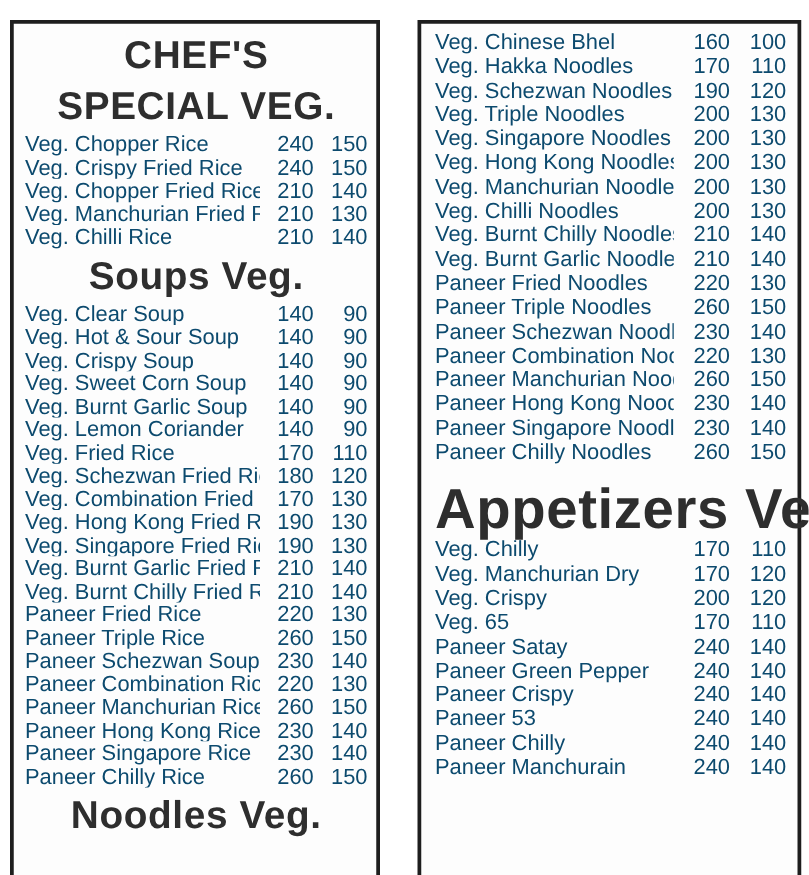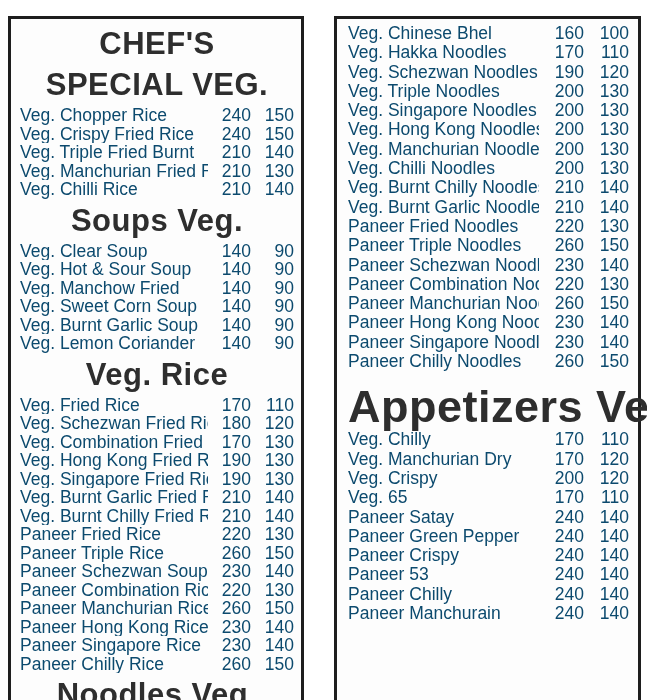--- a/index.html
+++ b/index.html
@@ -77,21 +77,21 @@
         <span class="item-name">Veg. Chopper Rice</span>
         <span class="price">240</span>
         <span class="price">150</span>
       </div>
       <div class="row">
         <span class="item-name">Veg. Crispy Fried Rice</span>
         <span class="price">240</span>
         <span class="price">150</span>
       </div>
       <div class="row">
-        <span class="item-name">Veg. Triple Fried Burnt</span>
+        <span class="item-name">Veg. Chopper Fried Rice</span>
         <span class="price">210</span>
         <span class="price">140</span>
       </div>
       <div class="row">
         <span class="item-name">Veg. Manchurian Fried Rice</span>
         <span class="price">210</span>
         <span class="price">130</span>
       </div>
       <div class="row">
         <span class="item-name">Veg. Chilli Rice</span>
@@ -103,40 +103,39 @@
         <span class="item-name">Veg. Clear Soup</span>
         <span class="price">140</span>
         <span class="price">90</span>
       </div>
       <div class="row">
         <span class="item-name">Veg. Hot &amp; Sour Soup</span>
         <span class="price">140</span>
         <span class="price">90</span>
       </div>
       <div class="row">
-        <span class="item-name">Veg. Manchow Fried</span>
+        <span class="item-name">Veg. Crispy Soup</span>
         <span class="price">140</span>
         <span class="price">90</span>
       </div>
       <div class="row">
         <span class="item-name">Veg. Sweet Corn Soup</span>
         <span class="price">140</span>
         <span class="price">90</span>
       </div>
       <div class="row">
         <span class="item-name">Veg. Burnt Garlic Soup</span>
         <span class="price">140</span>
         <span class="price">90</span>
       </div>
       <div class="row">
         <span class="item-name">Veg. Lemon Coriander</span>
         <span class="price">140</span>
         <span class="price">90</span>
       </div>
-      <div class="section-title">Veg. Rice</div>
       <div class="row">
         <span class="item-name">Veg. Fried Rice</span>
         <span class="price">170</span>
         <span class="price">110</span>
       </div>
       <div class="row">
         <span class="item-name">Veg. Schezwan Fried Rice</span>
         <span class="price">180</span>
         <span class="price">120</span>
       </div>

